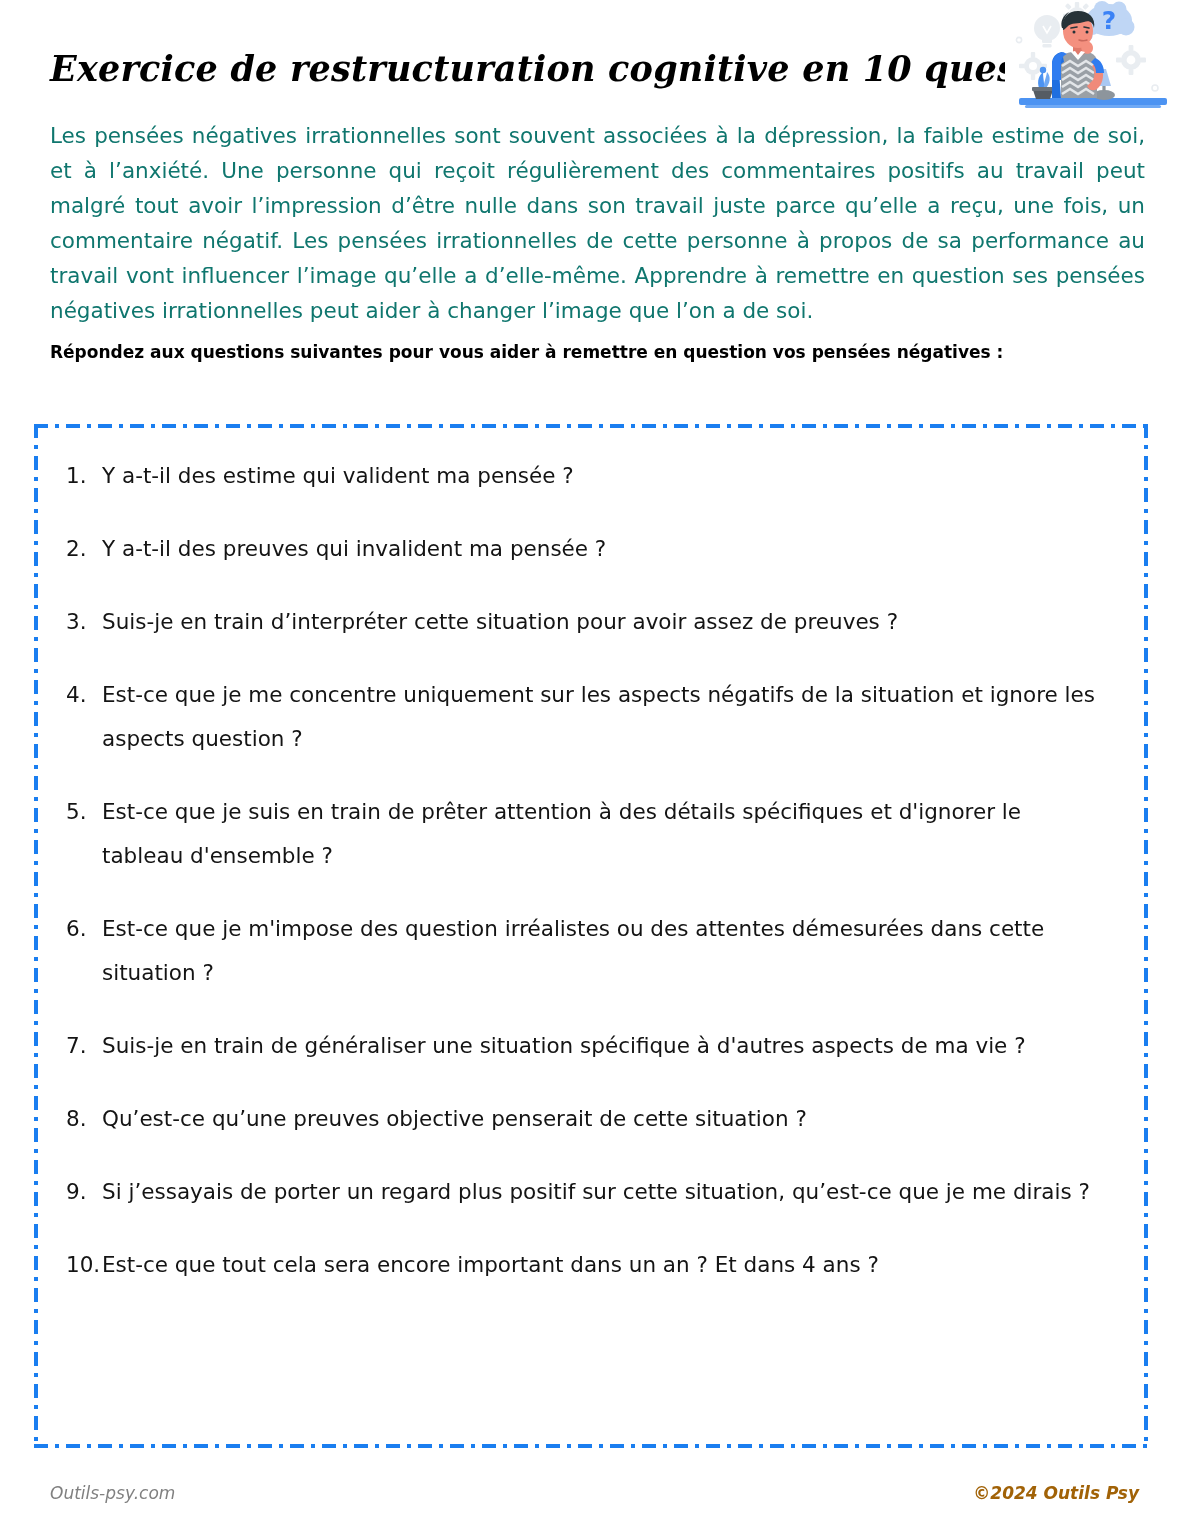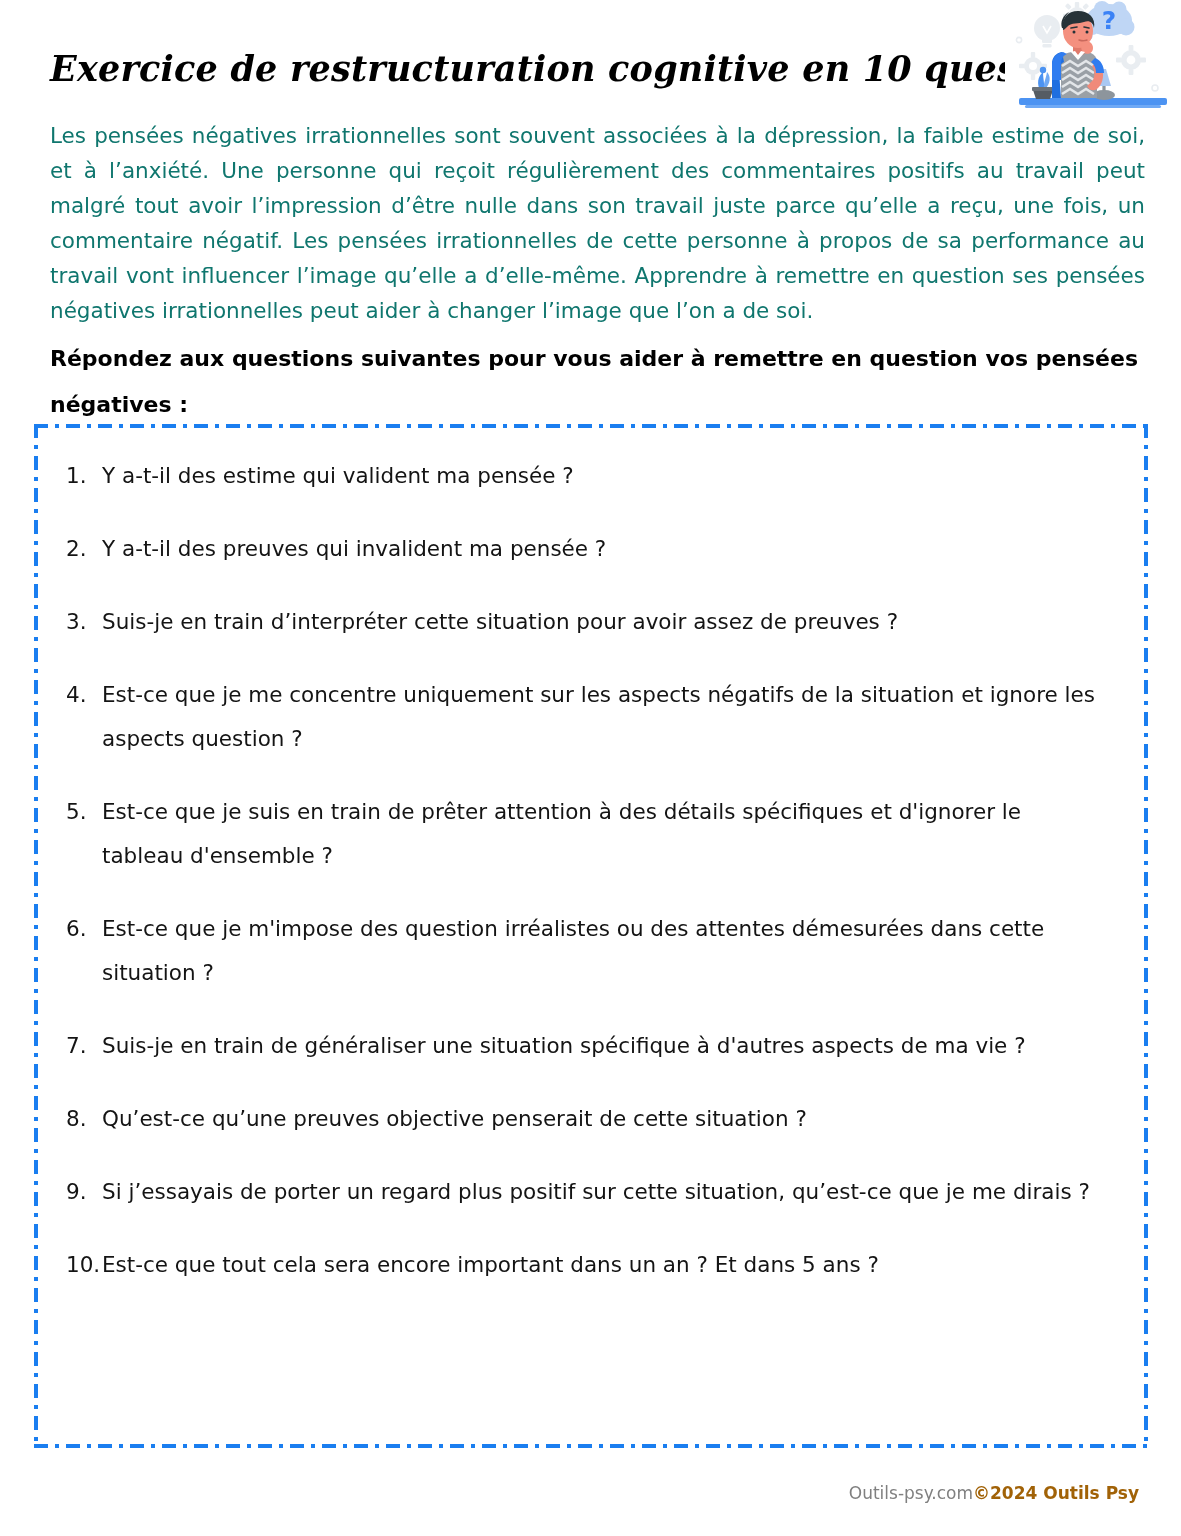--- a/index.html
+++ b/index.html
@@ -63,22 +63,22 @@
     line-height: 35px;
     text-align: justify;
     color: #0f766e;
   }
 
   .instruction {
     position: absolute;
     left: 50px;
     top: 336px;
     width: 1095px;
-    font-size: 22px;
-    line-height: 46px;
+    font-size: 17px;
+    line-height: 32px;
     font-weight: bold;
     text-align: left;
     color: #000000;
   }
 
   
   .qbox {
     position: absolute;
     left: 34px;
     top: 424px;
@@ -155,24 +155,25 @@
   .qitem.wide .qtext { padding-right: 18px; }
 
   
   .footer {
     position: absolute;
     left: 50px;
     right: 42px;
     top: 1478px;
     height: 30px;
     display: flex;
-    justify-content: flex-end;
+    justify-content: space-between;
     align-items: center;
     font-size: 17px;
     color: #808080;
+    font-style: italic;
   }
   .footer .right {
     font-weight: bold;
     color: #a16207;
   }
 </style>
 </head>
 <body>
 
 <div class="page">
@@ -338,21 +339,21 @@
       <div class="qitem">
         <span class="qnum">8.</span>
         <span class="qtext">Qu’est-ce qu’une preuves objective penserait de cette situation ?</span>
       </div>
       <div class="qitem wide">
         <span class="qnum">9.</span>
         <span class="qtext">Si j’essayais de porter un regard plus positif sur cette situation, qu’est-ce que je me dirais ?</span>
       </div>
       <div class="qitem">
         <span class="qnum">10.</span>
-        <span class="qtext">Est-ce que tout cela sera encore important dans un an ? Et dans 5 ans ?</span>
+        <span class="qtext">Est-ce que tout cela sera encore important dans un an ? Et dans 4 ans ?</span>
       </div>
     </div>
   </div>
 
   <div class="footer">
     <span class="left">Outils-psy.com</span>
     <span class="right">©2024 Outils Psy</span>
   </div>
 
 </div>

